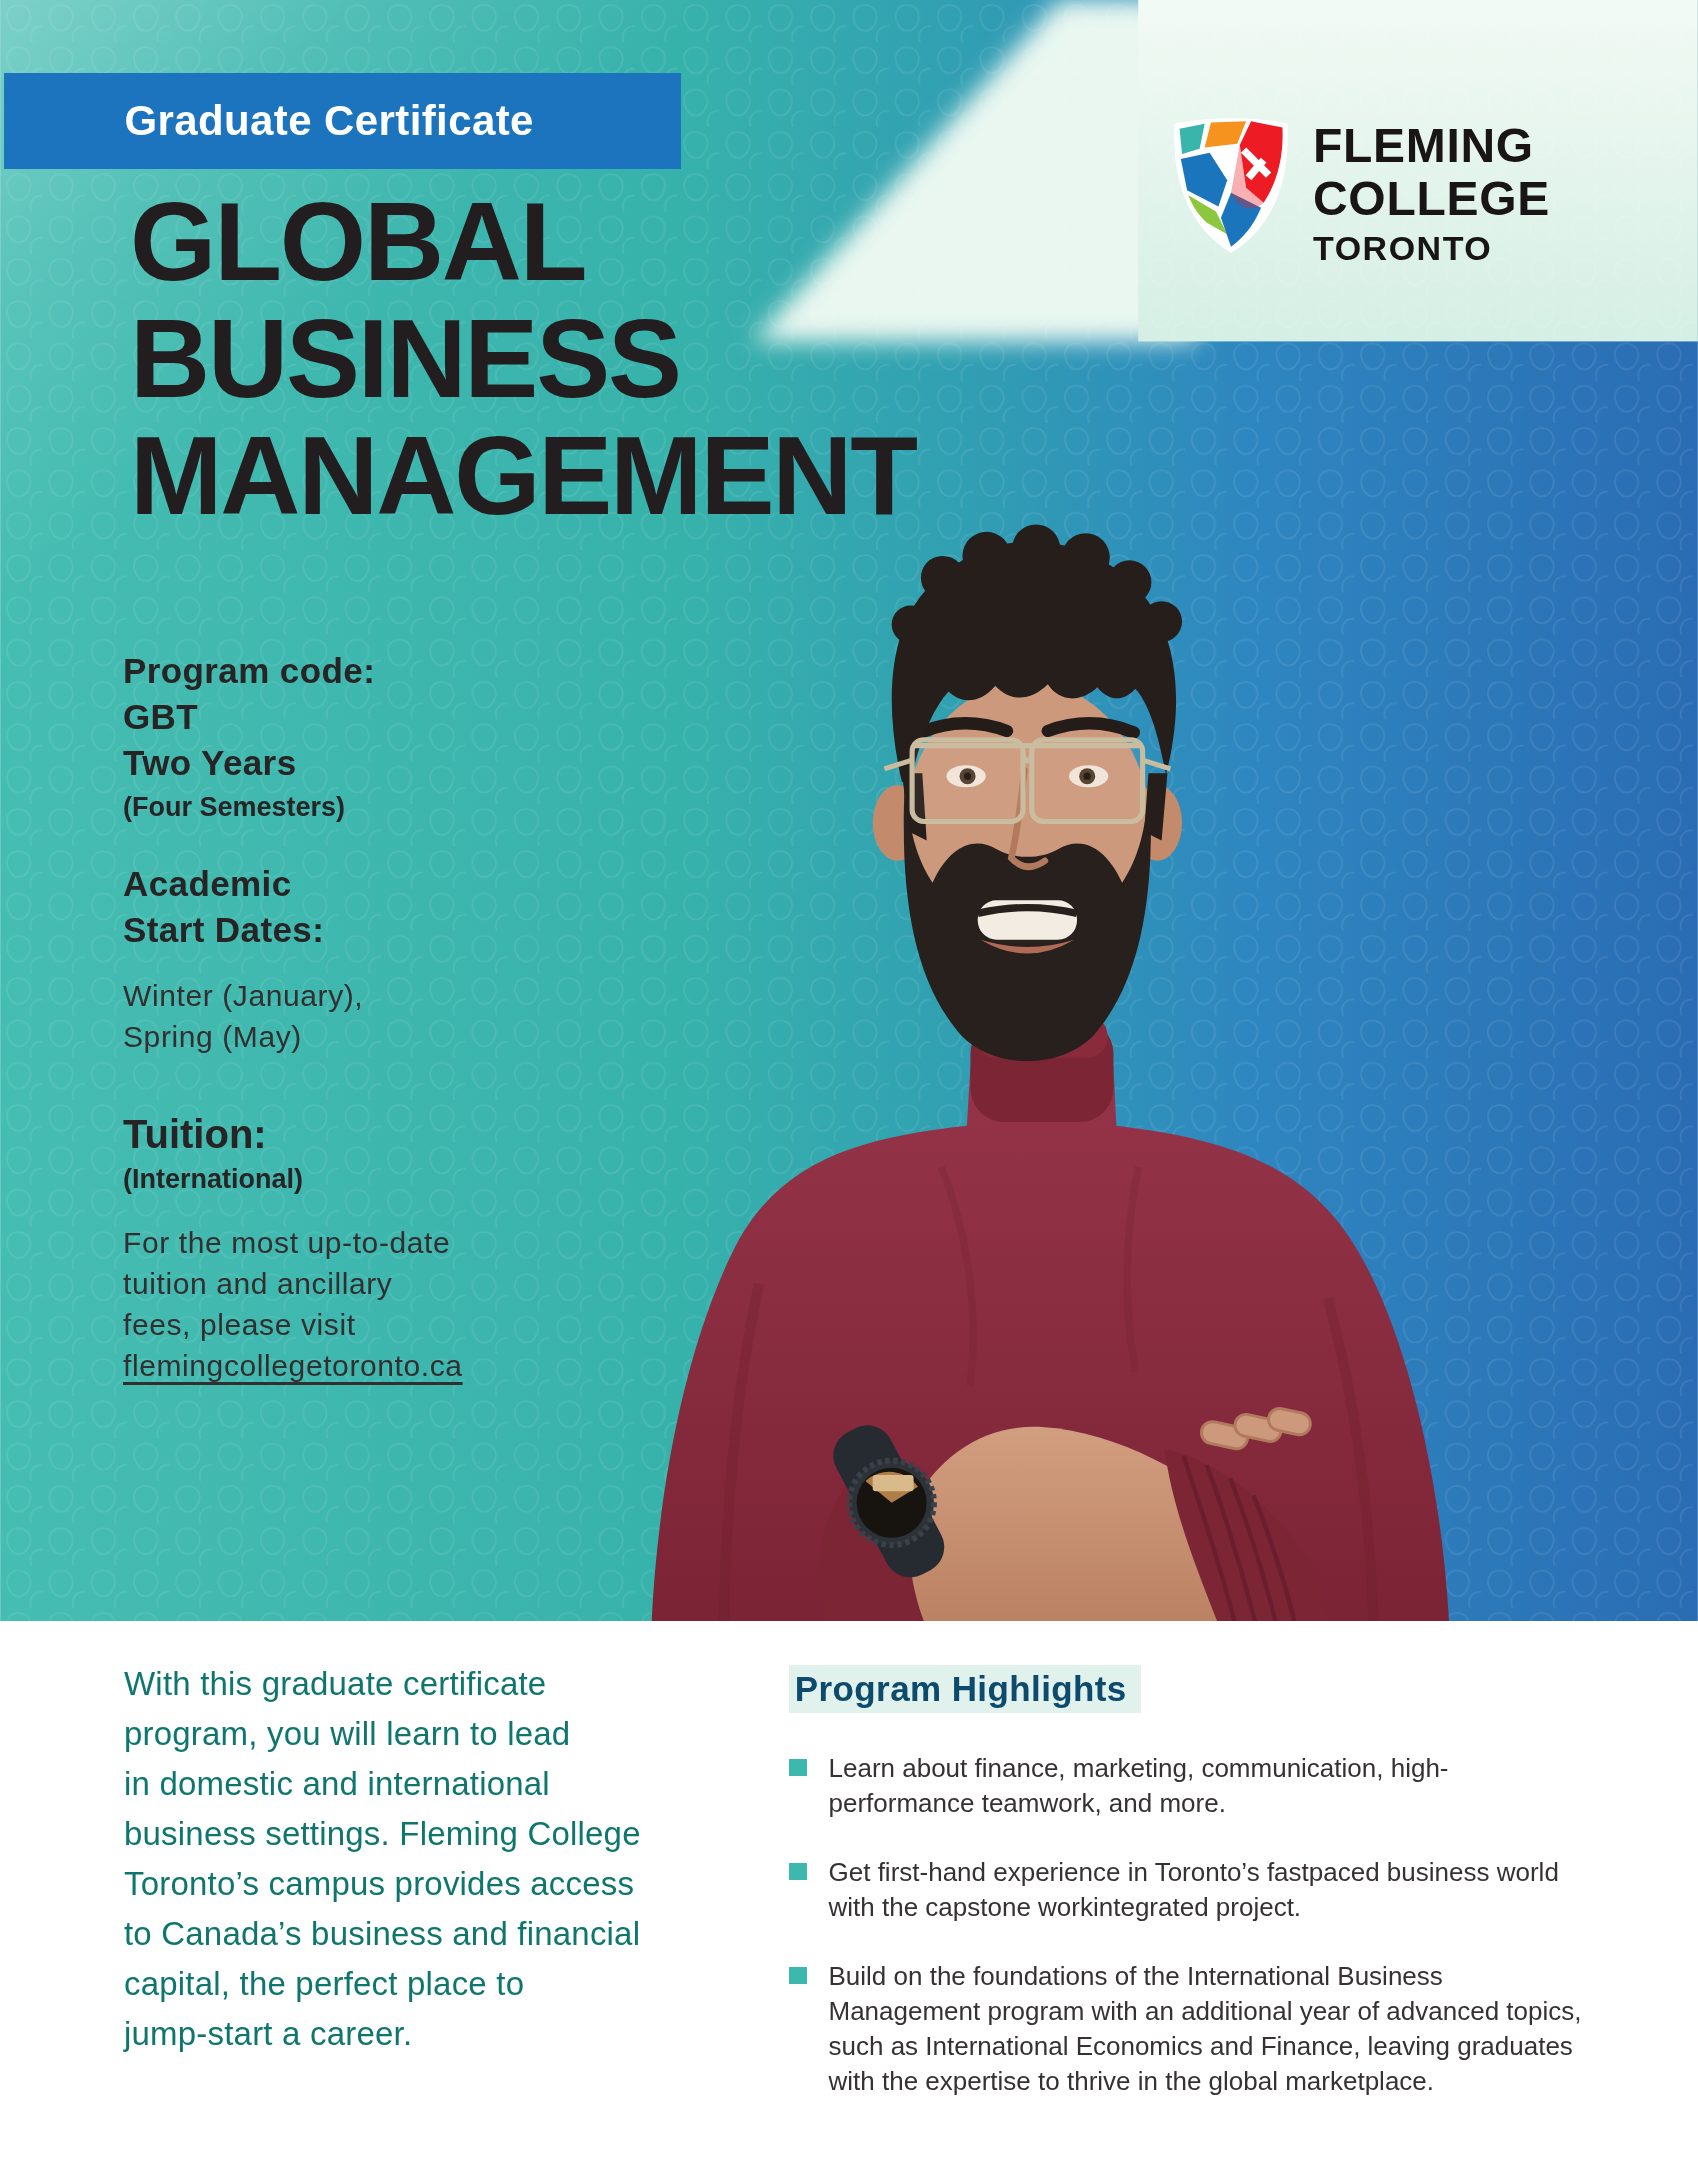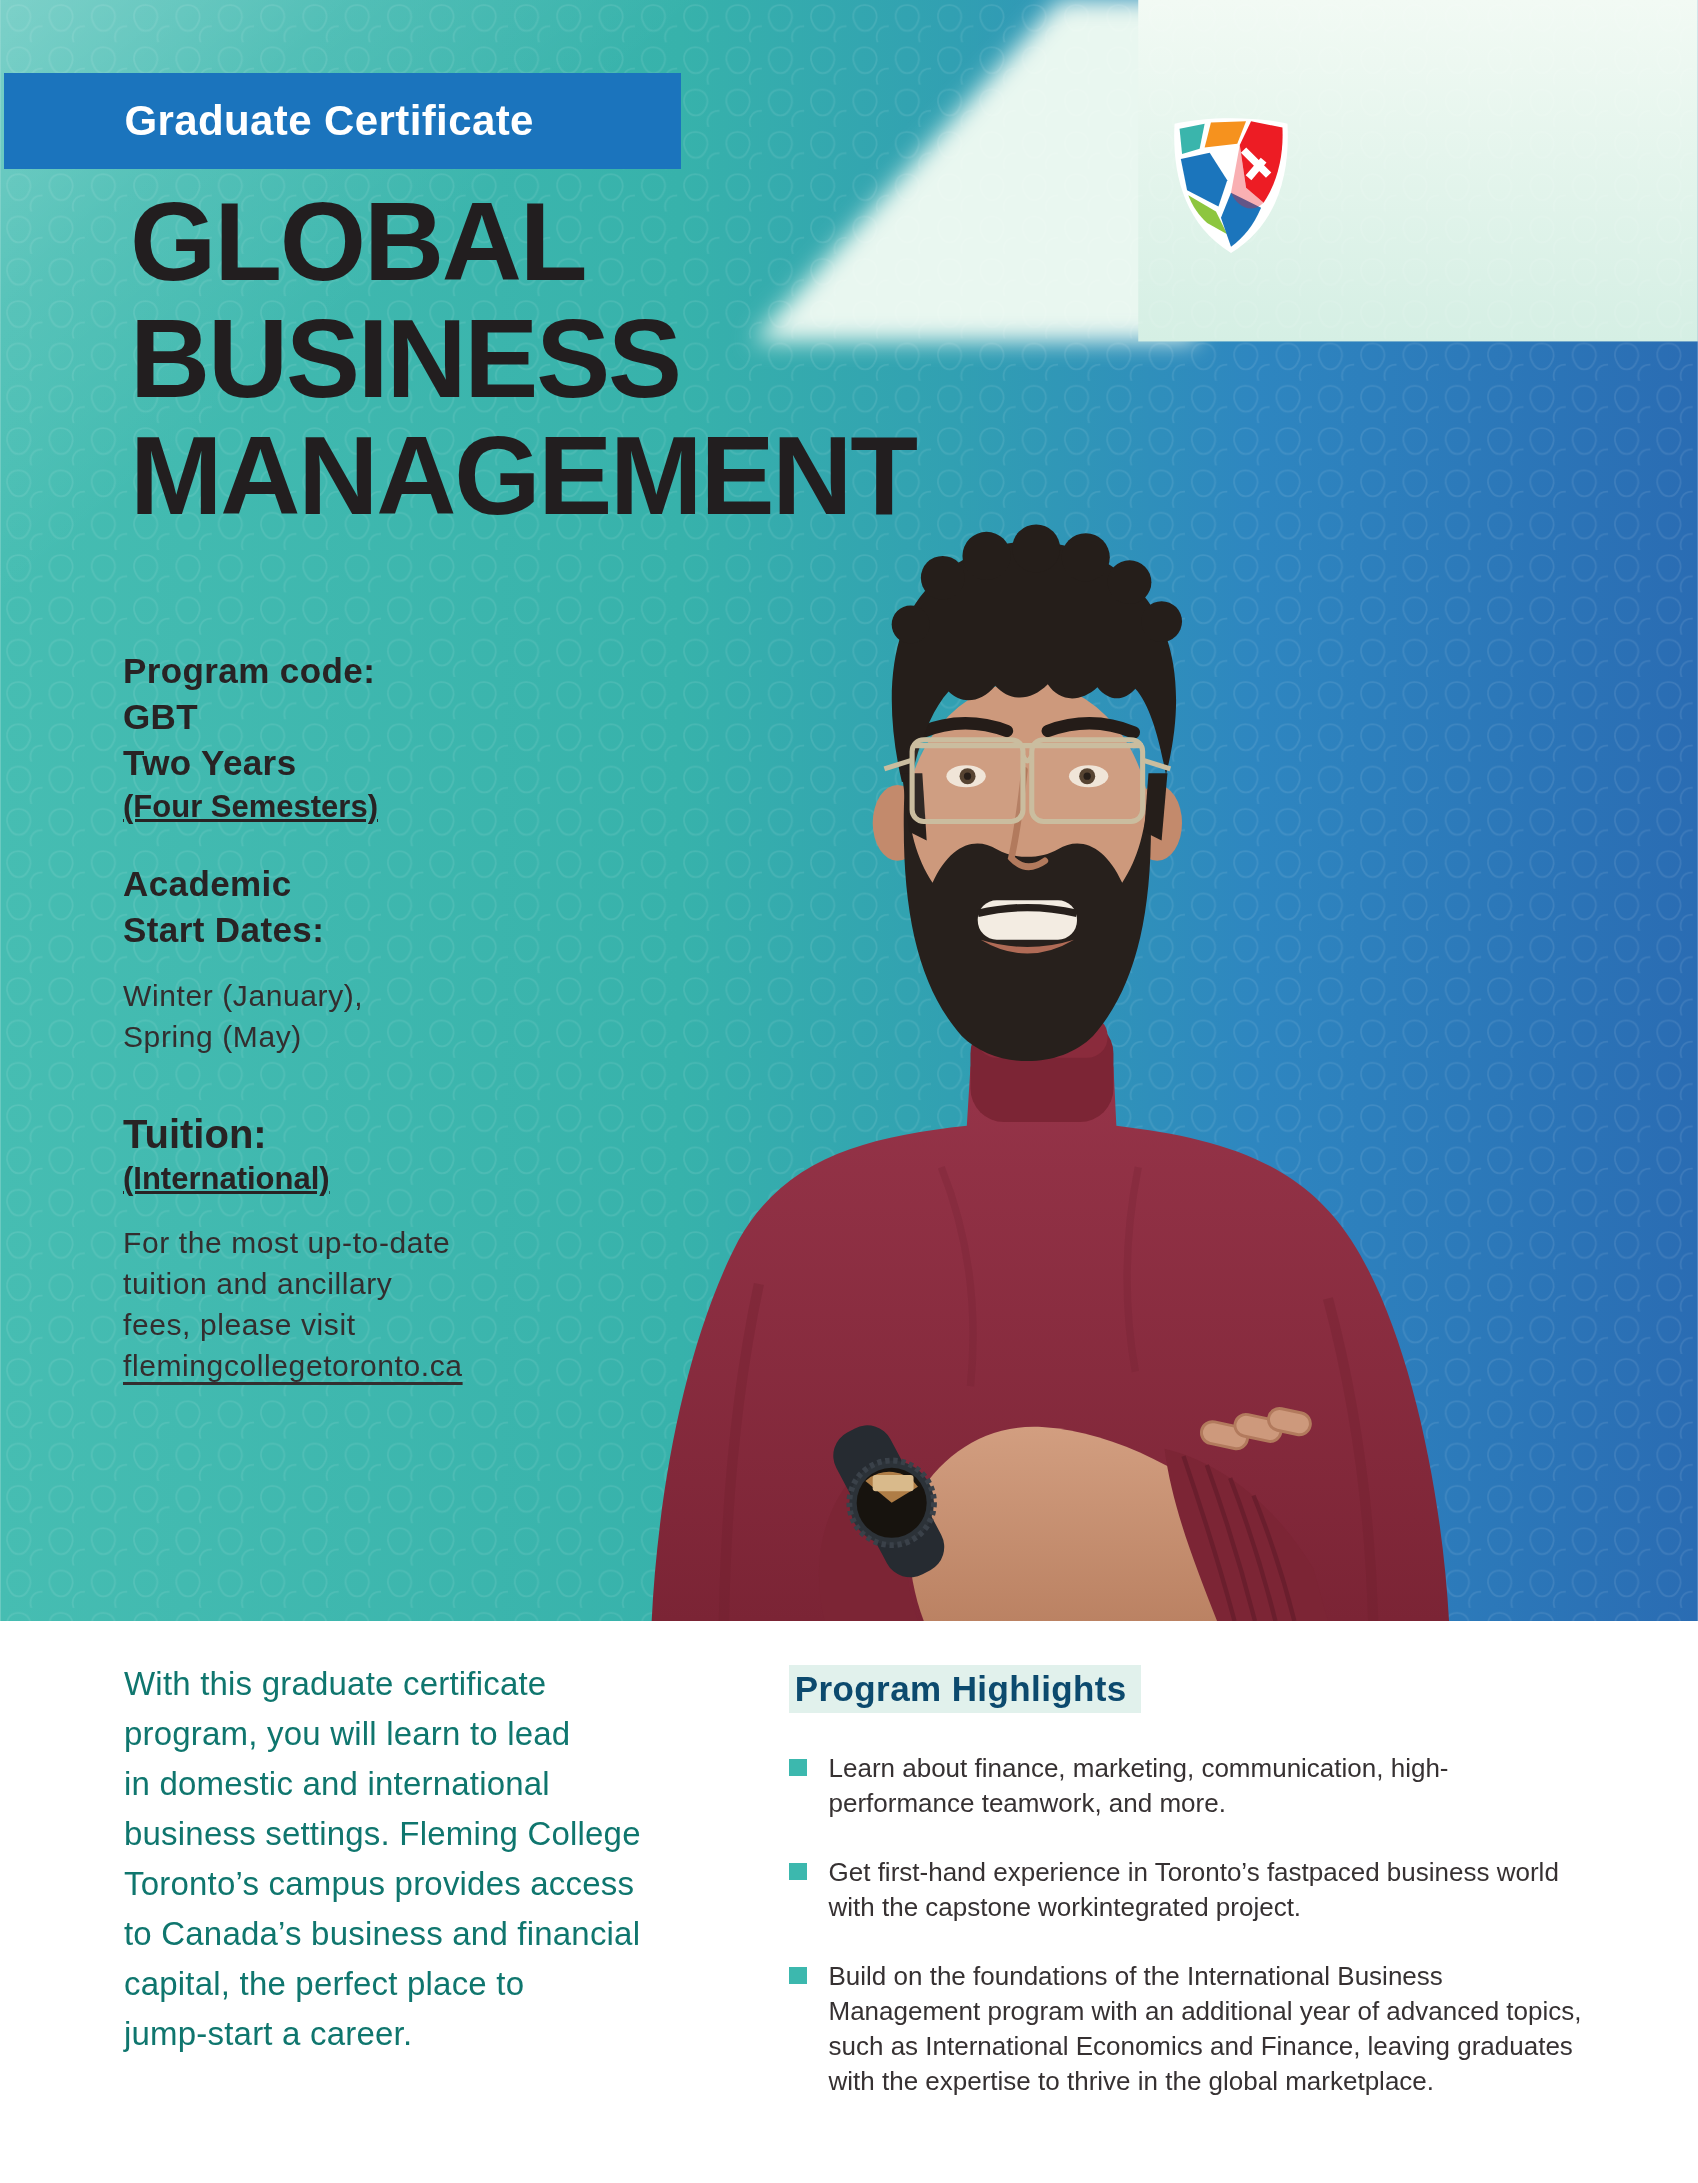--- a/index.html
+++ b/index.html
@@ -20,21 +20,21 @@
   .title .tline {
     font-size:111px; line-height:117px; font-weight:800; letter-spacing:-2.2px;
   }
   .logo { position:absolute; left:1168px; top:115px; display:flex; align-items:flex-start; }
   .logo-text { margin-left:19px; color:#191516; padding-top:4.4px; }
   .logo-name { font-size:48px; line-height:53px; font-weight:800; letter-spacing:0.7px; }
   .logo-city { font-size:34px; line-height:47px; font-weight:bold; letter-spacing:1.5px; }
   
   .program-info { position:absolute; left:123px; top:648px; color:#282324; width:467px; }
   .lbl { font-size:35px; line-height:46px; font-weight:bold; letter-spacing:0.4px; }
-  .lbl-sm { font-size:31px; line-height:42px; font-weight:bold;text-decoration:underline; }
+  .lbl-sm { font-size:27px; line-height:42px; font-weight:bold; }
   .lbl-xl { font-size:40px; line-height:47px; font-weight:bold; }
   .gap1 { margin-top:53px; } .gap2 { margin-top:33px; } .gap3 { margin-top:54px; }
   .info-text { margin-top:22px; font-size:30px; line-height:41px; font-weight:normal;
                color:#332e2f; letter-spacing:0.6px; }
   .info-text .link { text-decoration:underline; text-underline-offset:5.8px; cursor:pointer; }
   
   .bottom { position:absolute; left:0; top:1621px; width:1698px; height:562px; background:#ffffff; }
   .intro { position:absolute; left:124px; top:38px; color:#0f766e;
            font-size:33px; line-height:50px; font-weight:normal; letter-spacing:0.2px; }
   .highlights { position:absolute; left:789px; top:44px; width:832px; }
@@ -208,20 +208,25 @@
         <path d="M5 7 C30 1 70 1 95 7 C97 44 89 86 50 110 C11 86 3 44 5 7 Z" fill="#ffffff"></path>
         <polygon points="9,11 29,7 25,27 11,31" fill="#3ab5ac"></polygon>
         <polygon points="34,6 62,5 55,23 29,26" fill="#f6921e"></polygon>
         <path d="M66 5 L91 10 C92 30 88 52 76 70 L62 58 L57 24 Z" fill="#ed1c24"></path>
         <path d="M10 35 L33 30 L47 52 L40 73 L15 60 Z" fill="#1b75bc"></path>
         <path d="M16 64 L38 77 L47 95 L31 86 C24 80 19 72 16 64 Z" fill="#8dc63f"></path>
         <path d="M50 62 L74 74 C68 88 60 98 50 105 L42 82 Z" fill="#1b75bc"></path>
         <path d="M60 28 L80 48 M76 36 L64 50" stroke="#ffffff" stroke-width="6" fill="none"></path>
         <path d="M57 24 L62 58 L76 70 C66 80 54 72 50 62 Z" fill="#ed1c24" opacity="0.35"></path>
       </svg>
+      <div class="logo-text">
+        <div class="logo-name">FLEMING</div>
+        <div class="logo-name">COLLEGE</div>
+        <div class="logo-city">TORONTO</div>
+      </div>
     </div>
 
     <div class="program-info">
       <div class="lbl">Program code:</div>
       <div class="lbl">GBT</div>
 
       <div class="lbl">Two Years</div>
       <div class="lbl-sm">(Four Semesters)</div>
 
       <div class="lbl gap2">Academic</div>

